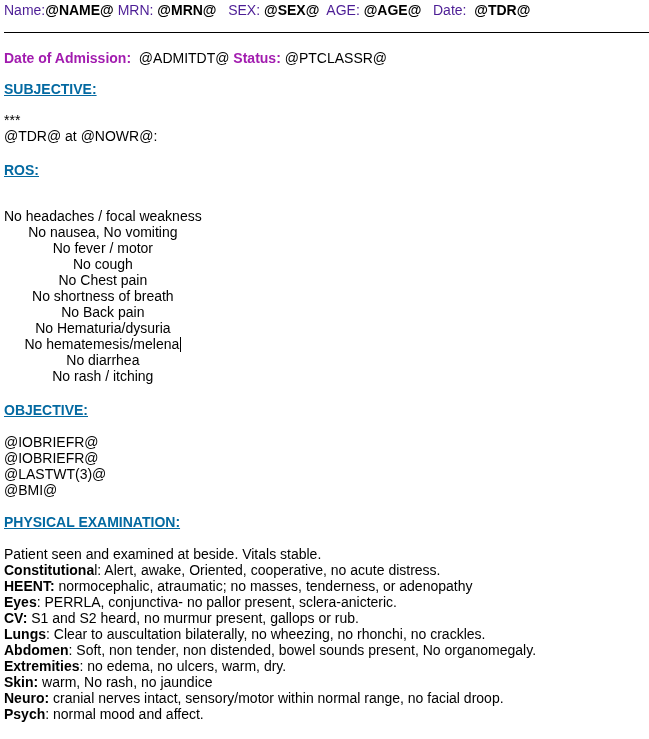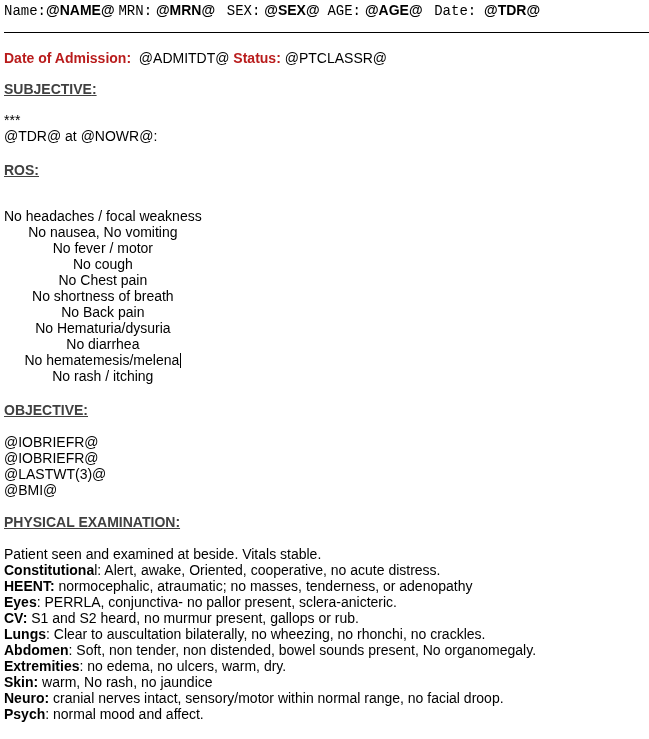--- a/index.html
+++ b/index.html
@@ -1,25 +1,25 @@
 <!DOCTYPE html>
 <html><head>
   <meta charset="utf-8">
   <style>
     html, body { margin: 0; padding: 0; background: #ffffff; }
     body {
       width: 649px; height: 739px; overflow: hidden; position: relative;
       font-family: "Liberation Sans", sans-serif; font-size: 14px; color: #000;
     }
     .line { line-height: 16px; white-space: nowrap; }
-    .blue { color: #b91c1c; margin-top: 12px; }
+    .blue { color: #a21caf; margin-top: 12px; }
     .bold { font-weight: bold; }
-    .heading { color: #404040; font-weight: bold; text-decoration: underline; }
+    .heading { color: #0369a1; font-weight: bold; text-decoration: underline; }
     .header-row { position: absolute; top: 1px; left: 4px; line-height: 18px; white-space: nowrap; font-size: 14px; }
-    .header-row .lbl { color: #000000; font-family: Liberation Mono, monospace; }
+    .header-row .lbl { color: #4c1d95; }
     .header-row .val { font-weight: bold; }
     .rule { position: absolute; left: 4px; top: 32px; width: 645px; height: 0; border-top: 1.5px solid #000; }
     .admit { position: absolute; top: 49px; left: 4px; line-height: 18px; white-space: nowrap; }
     .abs { position: absolute; left: 4px; }
     .caret { display: inline-block; width: 1px; height: 15px; background: #000; vertical-align: -3px; margin-left: 1px; }
   </style>
 </head>
 <body>
 
 <div class="header-row">
@@ -55,22 +55,22 @@
 
 <div class="abs" style="top:208px;text-align:center;">
   <div class="line">No headaches / focal weakness</div>
   <div class="line">No nausea, No vomiting</div>
   <div class="line">No fever / motor</div>
   <div class="line">No cough</div>
   <div class="line">No Chest pain</div>
   <div class="line">No shortness of breath</div>
   <div class="line">No Back pain</div>
   <div class="line">No Hematuria/dysuria</div>
+  <div class="line"><span>No hematemesis/melena</span><span class="caret"></span></div>
   <div class="line">No diarrhea</div>
-  <div class="line"><span>No hematemesis/melena</span><span class="caret"></span></div>
   <div class="line">No rash / itching</div>
 </div>
 
 <div class="abs line heading" style="top:402px;">OBJECTIVE:</div>
 
 <div class="abs" style="top:434px;">
   <div class="line">@IOBRIEFR@</div>
   <div class="line">@IOBRIEFR@</div>
   <div class="line">@LASTWT(3)@</div>
   <div class="line">@BMI@</div>

